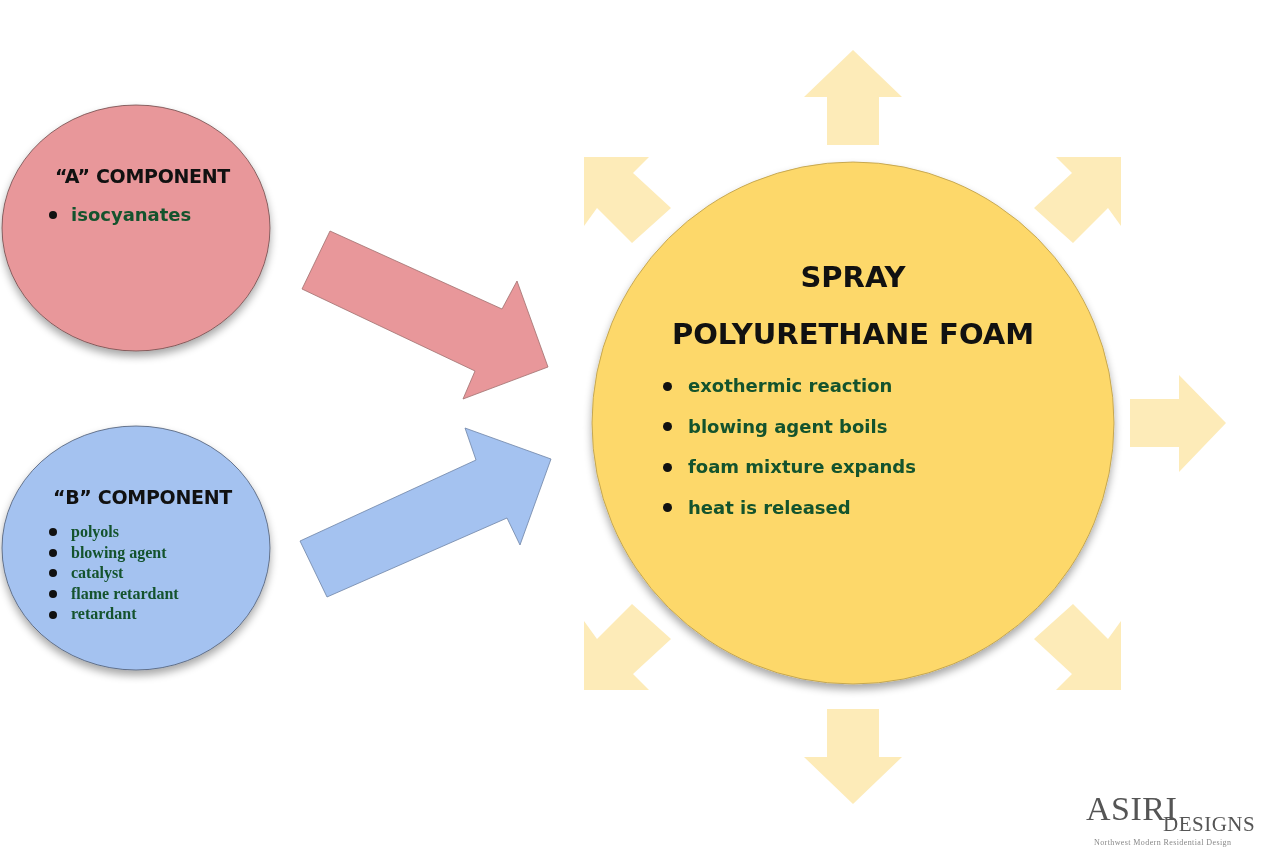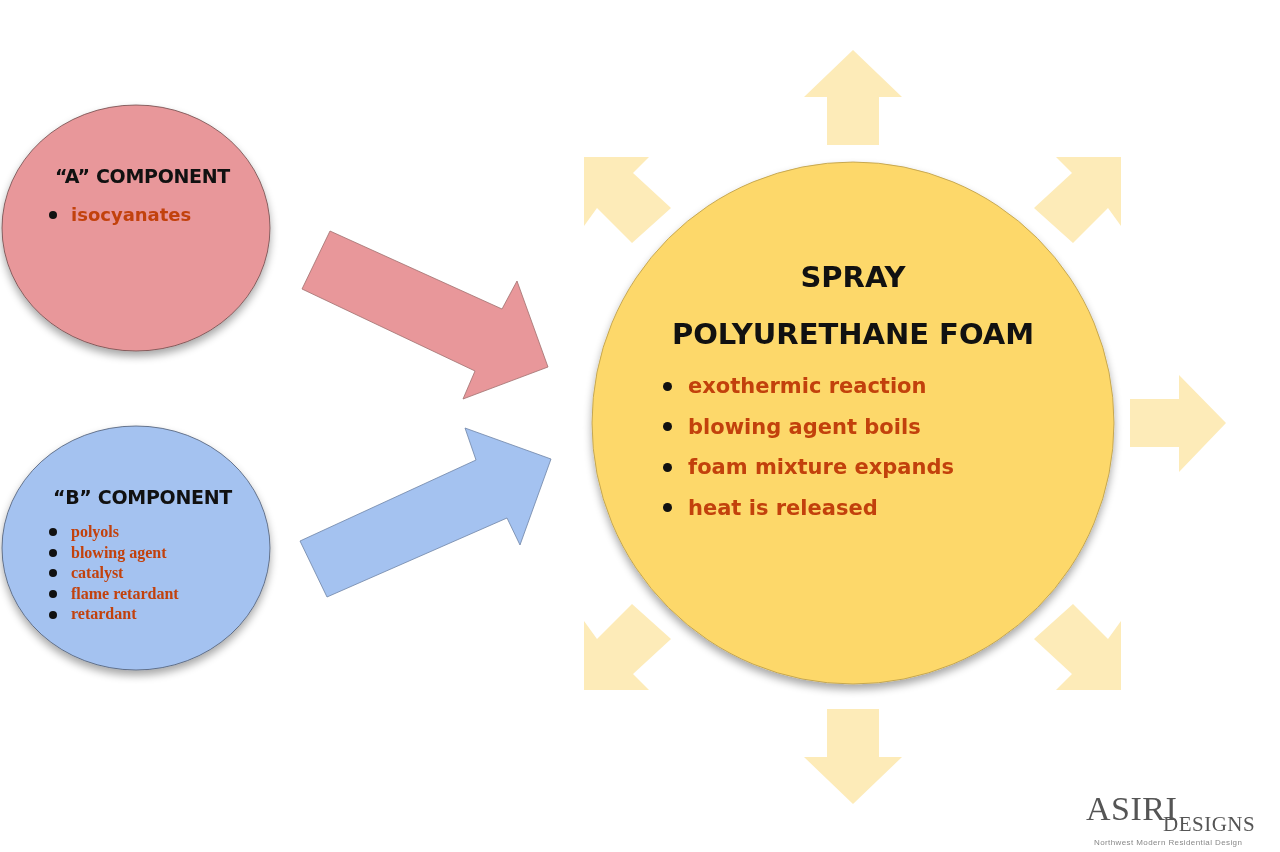--- a/index.html
+++ b/index.html
@@ -2,32 +2,32 @@
 <html><head>
   <meta charset="utf-8">
   <style>
     html, body { margin: 0; padding: 0; background: #ffffff; }
     body { width: 1280px; height: 852px; position: relative; overflow: hidden;
            font-family: "DejaVu Sans", sans-serif; }
     #canvas { position: absolute; left: 0; top: 0; width: 1280px; height: 852px; }
     .txt { position: absolute; color: #111; font-weight: bold; white-space: nowrap; }
     .title-a, .title-b { font-size: 19px; letter-spacing: -0.3px; }
     .bullets { position: absolute; margin: 0; padding: 0; list-style: none; }
-    .bullets li { position: relative; padding-left: 22px; color: #c2410c; font-weight: bold; white-space: nowrap; }
+    .bullets li { position: relative; padding-left: 22px; color: #14532d; font-weight: bold; white-space: nowrap; }
     .bullets li::before { content: ""; position: absolute; left: 0; top: 50%; width: 8px; height: 8px;
                           margin-top: -4px; border-radius: 50%; background: #111; }
     .list-a li { font-size: 18px; line-height: 24px; }
     .list-b li { font-size: 16px; line-height: 20.6px; font-family: Liberation Serif, serif; }
-    .list-main li { font-size: 21px; line-height: 40.5px; padding-left: 25px; }
+    .list-main li { font-size: 18px; line-height: 40.5px; padding-left: 25px; }
     .list-main li::before { width: 9px; height: 9px; margin-top: -4.5px; }
     .main-title { font-size: 29px; text-align: center; width: 520px; left: 593px; }
     .logo { position: absolute; left: 1086px; top: 790px; width: 180px; font-family: "Liberation Serif", serif; color: #555; }
     .logo-big { font-size: 34px; letter-spacing: 0.5px; }
     .logo-small { font-size: 21px; position: absolute; left: 77px; top: 22px; letter-spacing: 0.5px; text-align: right; }
-    .logo-tag { position: absolute; left: 8px; top: 48px; font-family: Liberation Sans, sans-serif; font-size: 8px; color: #888; letter-spacing: 0.4px; white-space: nowrap; }
+    .logo-tag { position: absolute; left: 8px; top: 48px; font-family: Liberation Serif, serif; font-size: 8px; color: #888; letter-spacing: 0.4px; white-space: nowrap; }
   </style>
 </head>
 <body>
 
 <svg id="canvas" viewBox="0 0 1280 852" xmlns="http://www.w3.org/2000/svg">
   <defs>
     <filter id="shadow" x="-20%" y="-20%" width="140%" height="150%">
       <feGaussianBlur in="SourceAlpha" stdDeviation="4"></feGaussianBlur>
       <feOffset dx="0" dy="5" result="ob"></feOffset>
       <feComponentTransfer>

